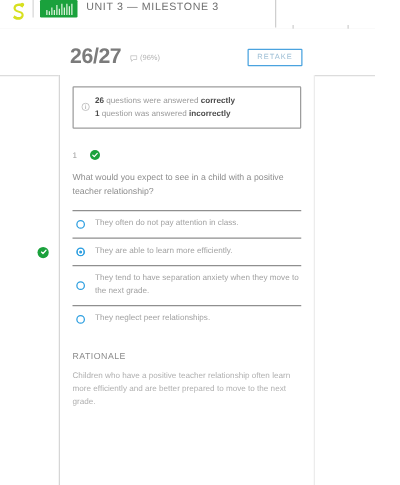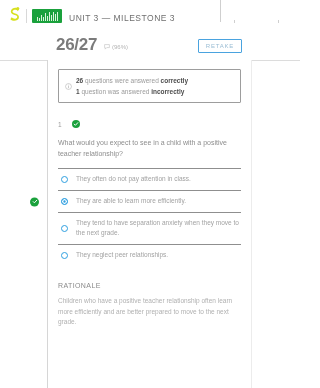--- a/index.html
+++ b/index.html
@@ -17,21 +17,21 @@
   }
 
   
   .topbar {
     position: absolute;
     left: 0; top: 0;
     width: 300px; height: 23px;
     background: #ffffff;
     border-bottom: 1px solid #e2e2e2;
     display: flex;
-    align-items: flex-end;
+    align-items: flex-start;
   }
   .logo-s {
     width: 18px; height: 18px;
     margin-left: 6px;
     display: flex; align-items: center; justify-content: center;
   }
   .logo-divider {
     width: 1px; height: 14px;
     background: #d8d8d8;
     margin: 0 5px 0 2px;

